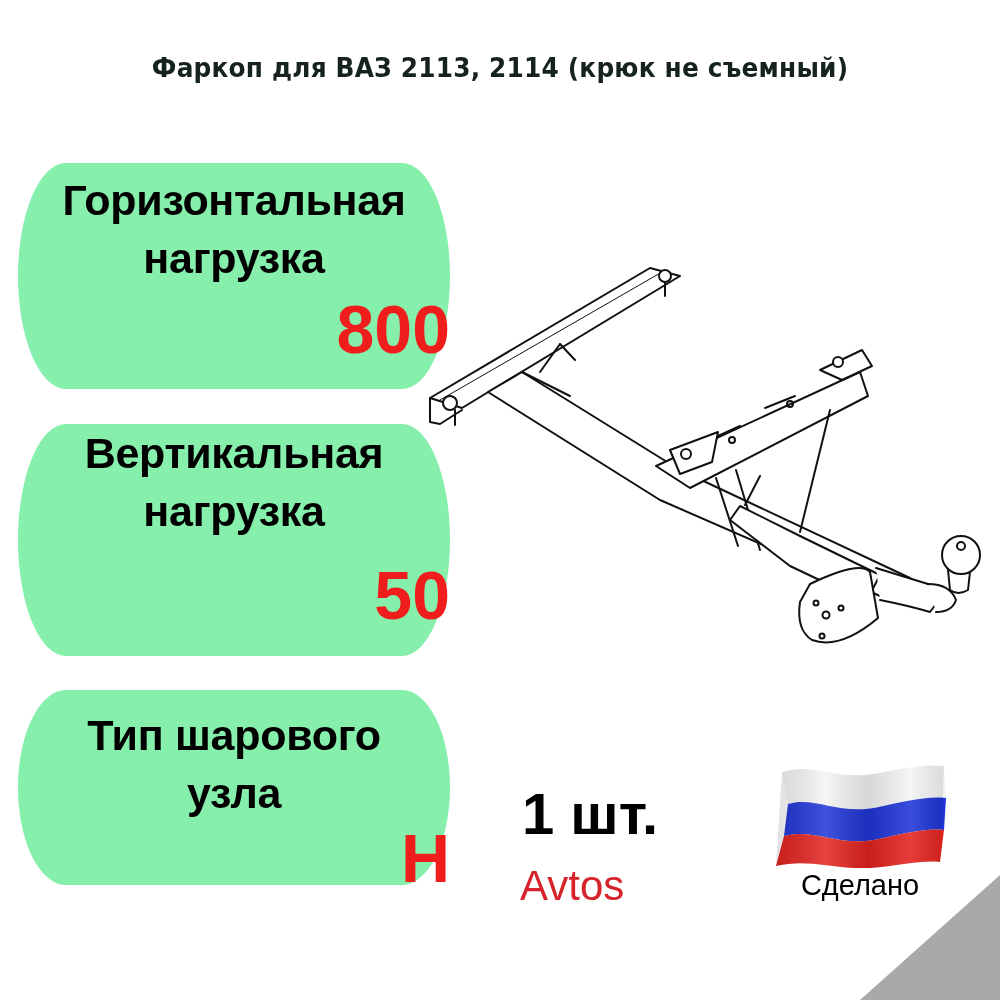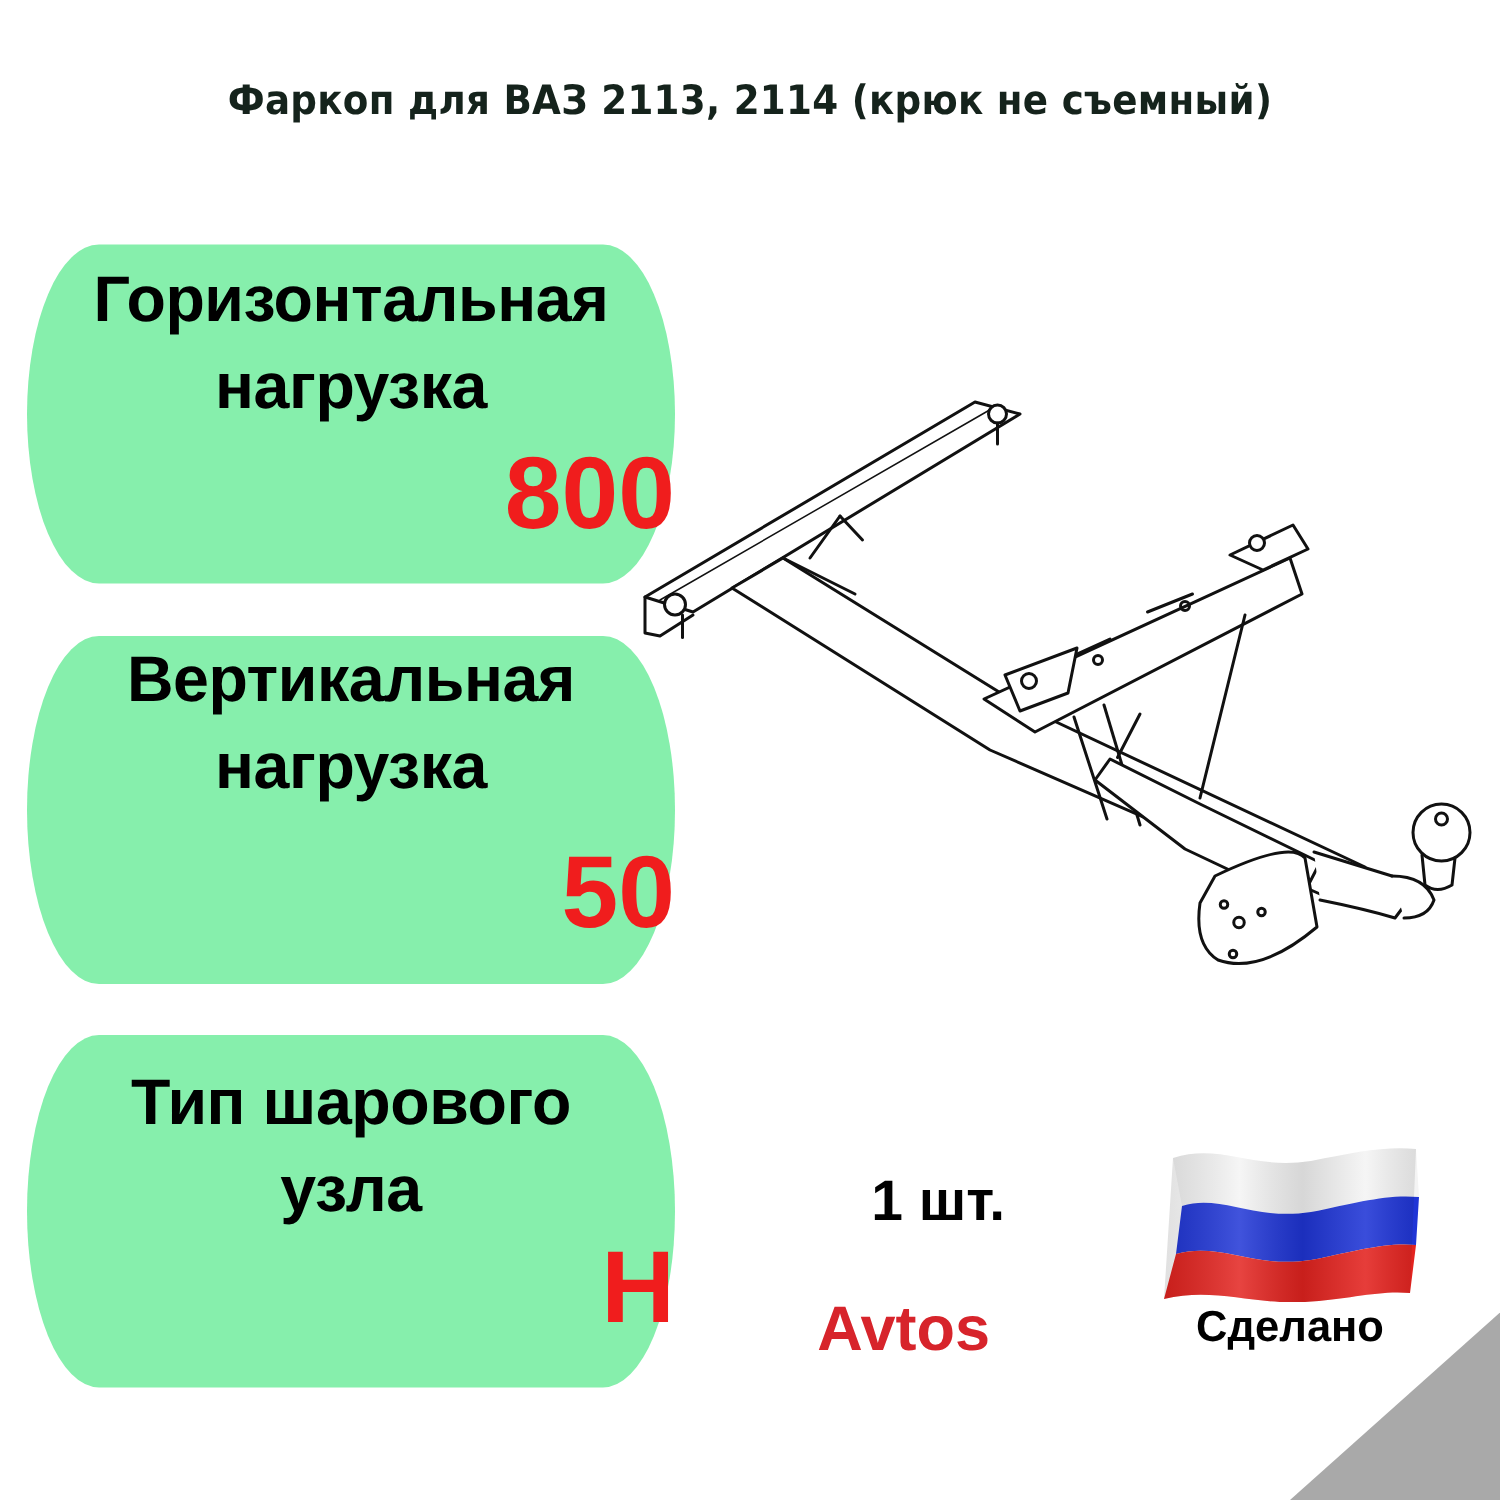--- a/index.html
+++ b/index.html
@@ -26,39 +26,39 @@
       letter-spacing: -0.3px;
     }
     .panel .value {
       display: block; font-weight: bold; font-size: 68px; line-height: 72px;
       color: var(--accent); font-family: "Liberation Sans", sans-serif;
       margin-left: -8px;
       text-align: right;
     }
     #panel-h { top: 163px; height: 226px; padding-top: 8px; }
     #panel-v { top: 424px; height: 232px; }
-    #panel-t { top: 690px; height: 235px; padding-top: 16px; }
+    #panel-t { top: 690px; height: 195px; padding-top: 16px; }
 
     .diagram { position: absolute; left: 410px; top: 250px; width: 590px; height: 420px; }
 
     .qty {
       position: absolute; left: 510px; top: 780px; width: 160px;
-      font-size: 38px; font-weight: bold; color: #000; text-align: right;
+      font-size: 58px; font-weight: bold; color: #000; text-align: center;
       font-family: "Liberation Sans", sans-serif;
     }
     .brand {
       position: absolute; left: 520px; top: 862px; width: 140px;
-      font-size: 42px; font-weight: bold; color: #d7242b; text-align: right;
+      font-size: 42px; font-weight: normal; color: #d7242b; text-align: left;
       font-family: "Liberation Sans", sans-serif;
     }
 
     .flag { position: absolute; left: 774px; top: 762px; width: 176px; height: 106px; }
     .made-in {
       position: absolute; left: 775px; top: 870px; width: 170px; text-align: center;
-      font-size: 29px; line-height: 31px; font-weight: bold; color: #000;
+      font-size: 29px; line-height: 31px; font-weight: normal; color: #000;
       font-family: "Liberation Sans", sans-serif;
     }
     .corner {
       position: absolute; right: 0; bottom: 0; width: 140px; height: 125px;
       background: #a9a9a9;
       clip-path: polygon(100% 0, 100% 100%, 0 100%);
     }
   </style>
 </head>
 <body>

